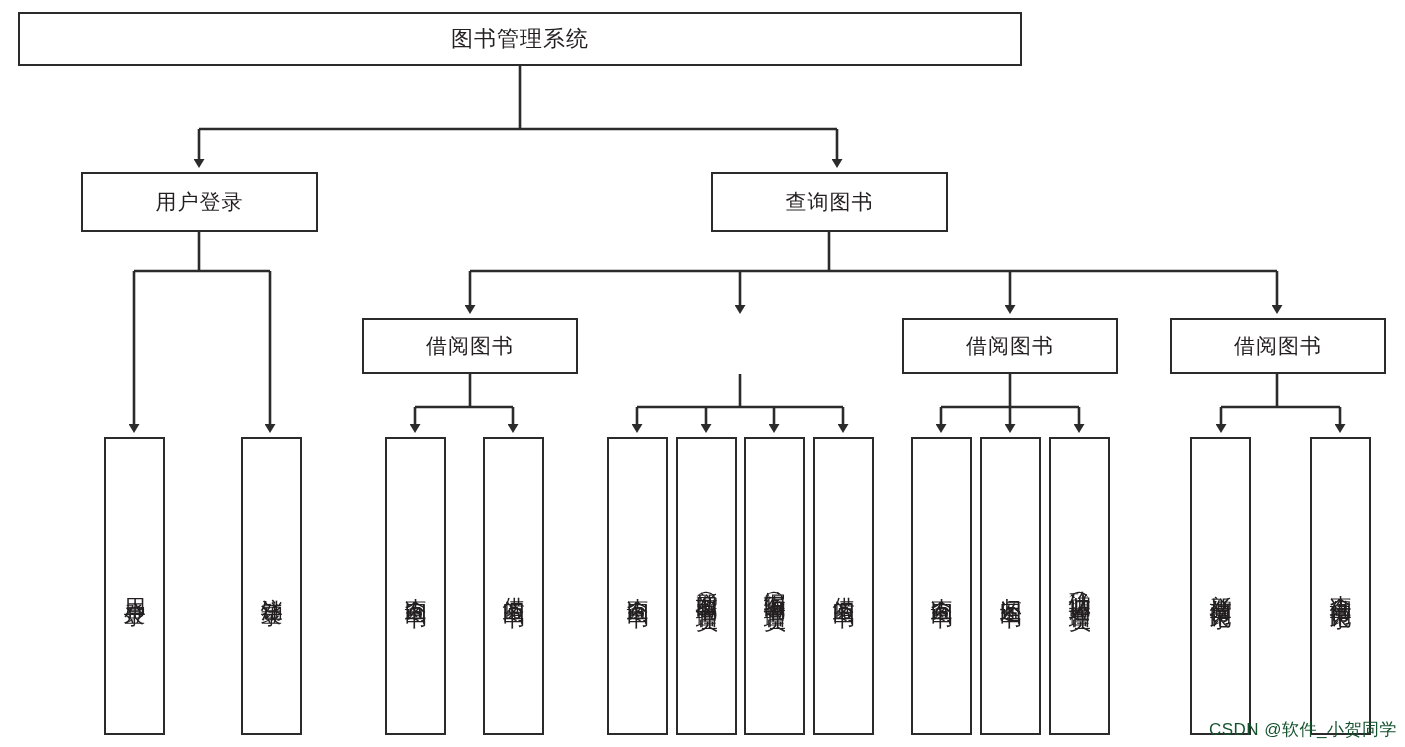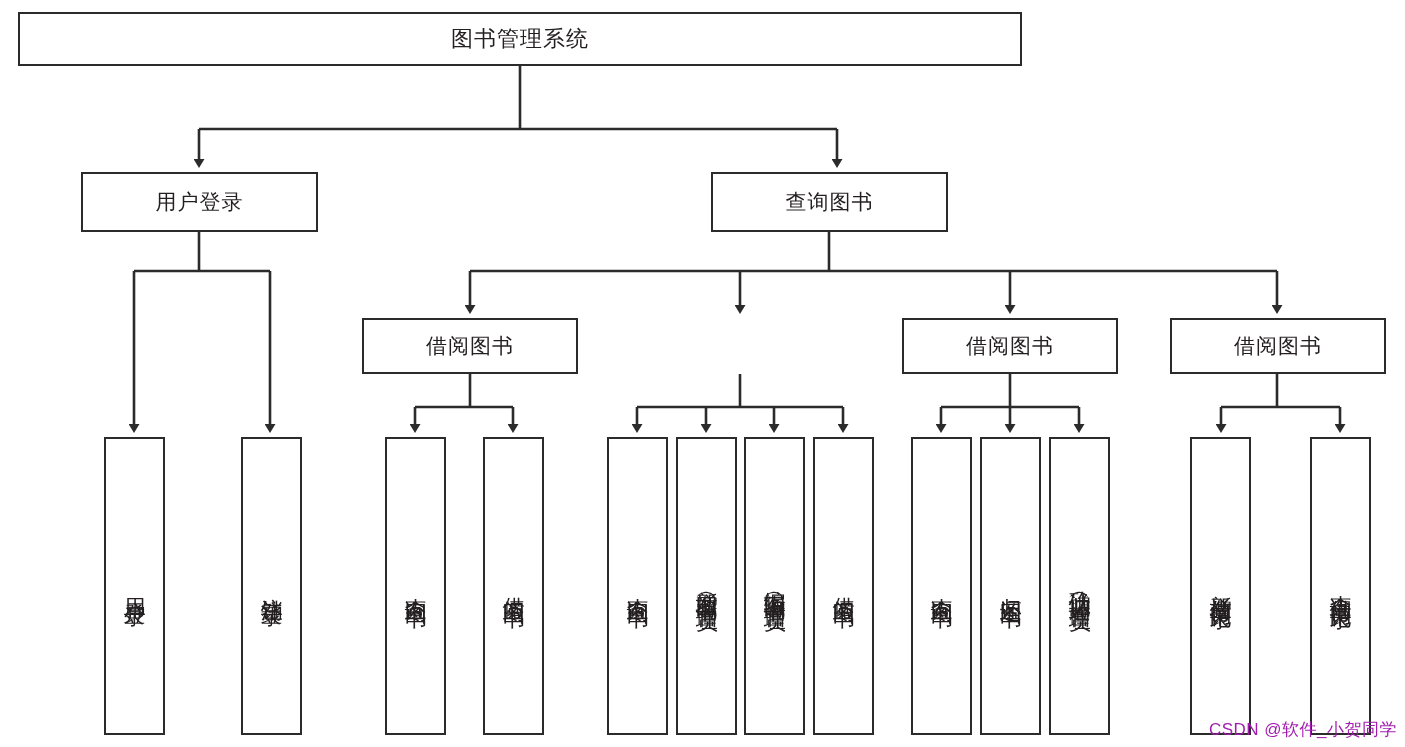--- a/index.html
+++ b/index.html
@@ -55,21 +55,21 @@
     max-height:280px;
   }
   .node.leaf.tall .label{
     max-height:290px;
   }
   .watermark{
     position:absolute;
     right:8px;
     bottom:6px;
     font-size:17px;
-    color:#a21caf;
+    color:#14532d;
     letter-spacing:.5px;
     z-index:5;
     white-space:nowrap;
     font-family:"Liberation Sans","DejaVu Sans",sans-serif;
   }
 </style>
 </head>
 <body>
 
 <div id="diagram">

